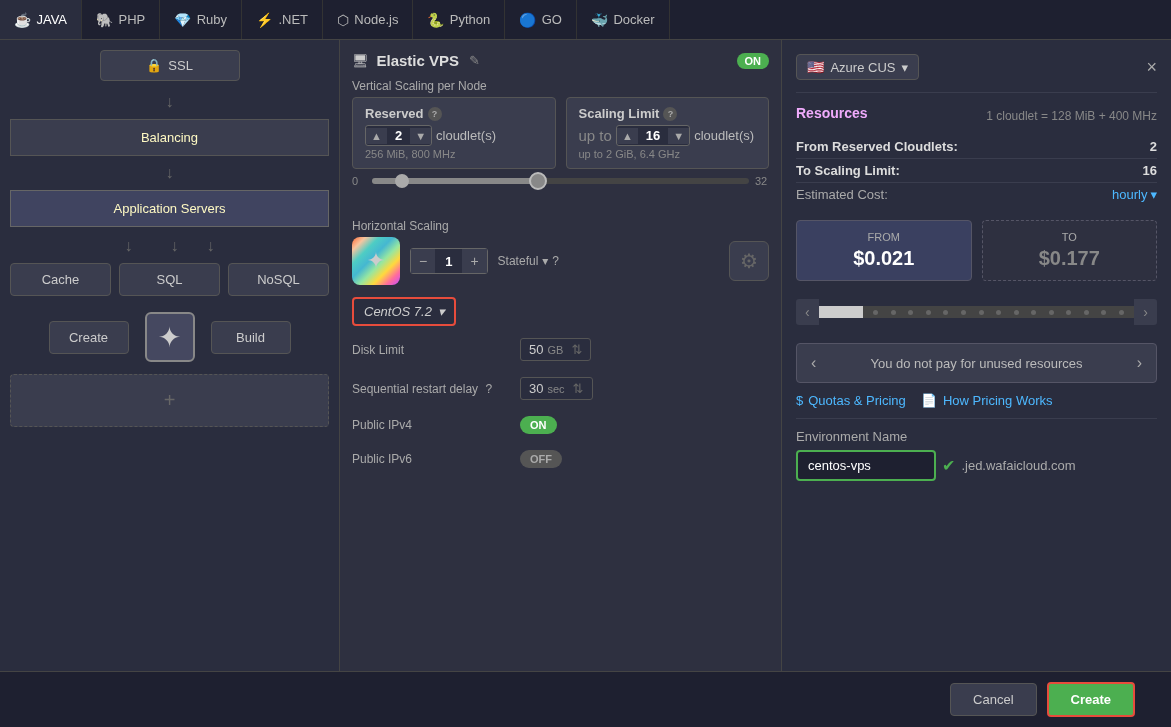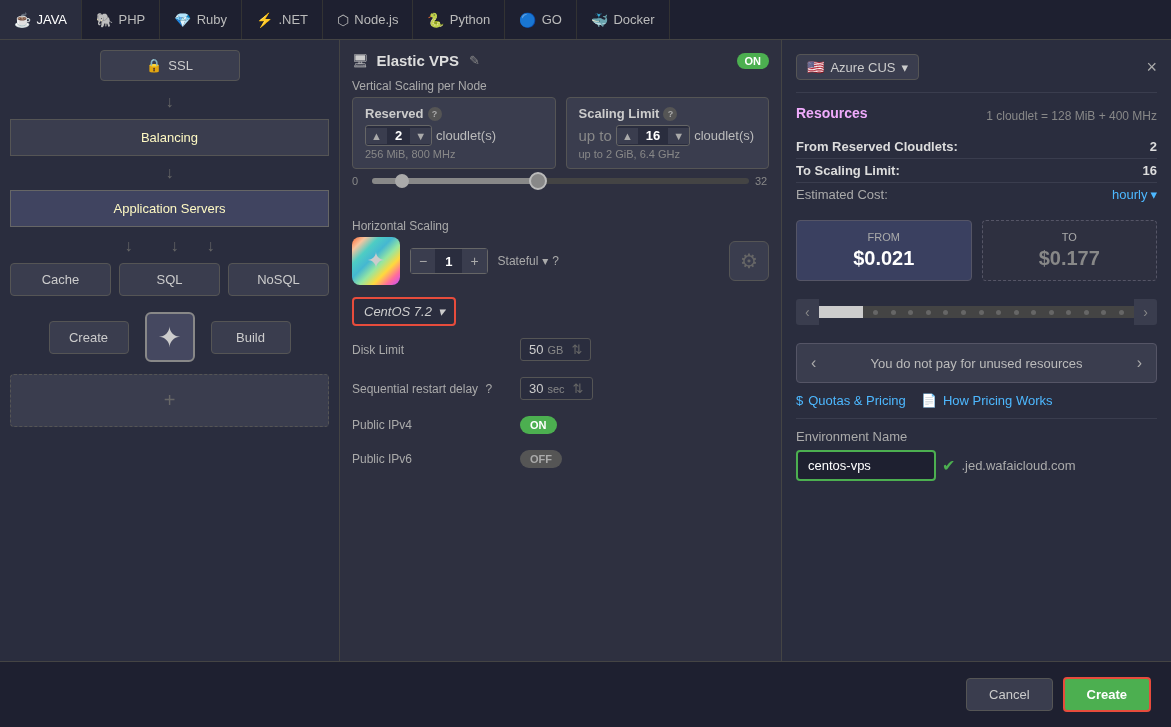--- a/index.html
+++ b/index.html
@@ -507,27 +507,27 @@
       padding: 6px 10px;
       color: #fff;
       font-size: 13px;
       width: 140px;
     }
     .env-check { color: #4caf50; font-size: 16px; }
     .env-domain { color: #aaa; font-size: 13px; }
 
     
     .bottom-bar {
-      height: 66px;
+      height: 56px;
       background: #1e2030;
       border-top: 1px solid #444;
       display: flex;
       align-items: center;
       justify-content: flex-end;
-      padding: 0 20px;
+      padding: 0 36px;
       gap: 10px;
       flex-shrink: 0;
     }
 
     .cancel-btn {
       background: #3a3d4e;
       border: 1px solid #555;
       border-radius: 4px;
       padding: 8px 22px;
       color: #ccc;

